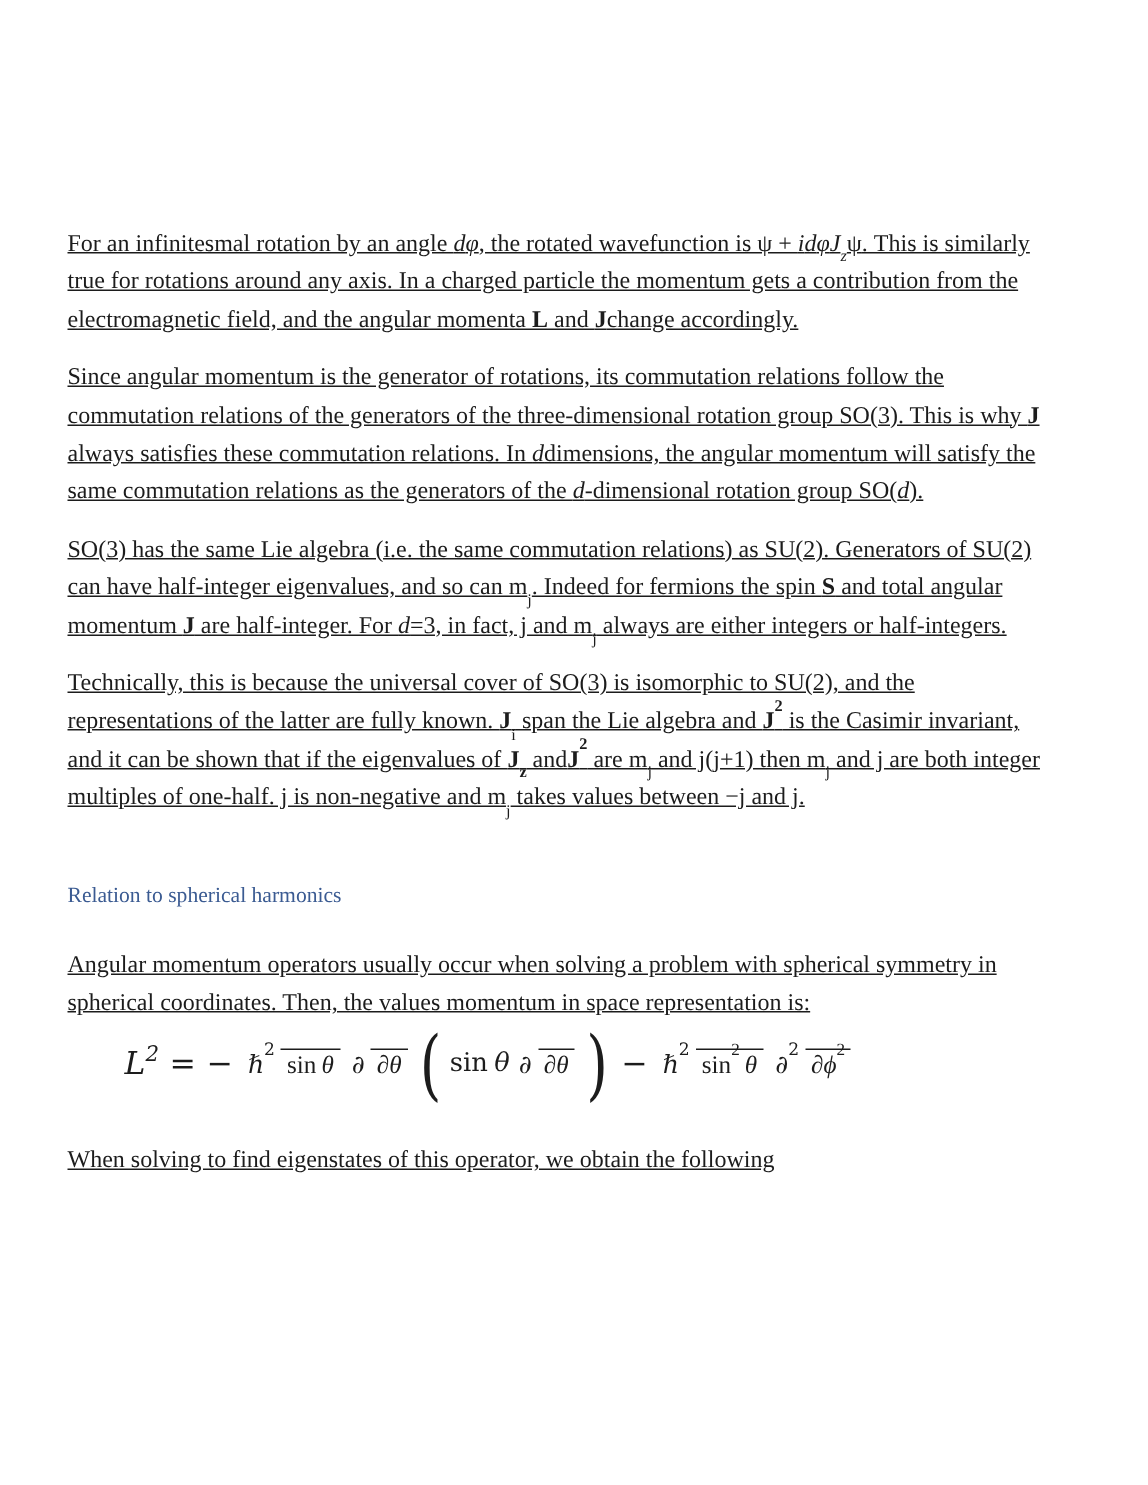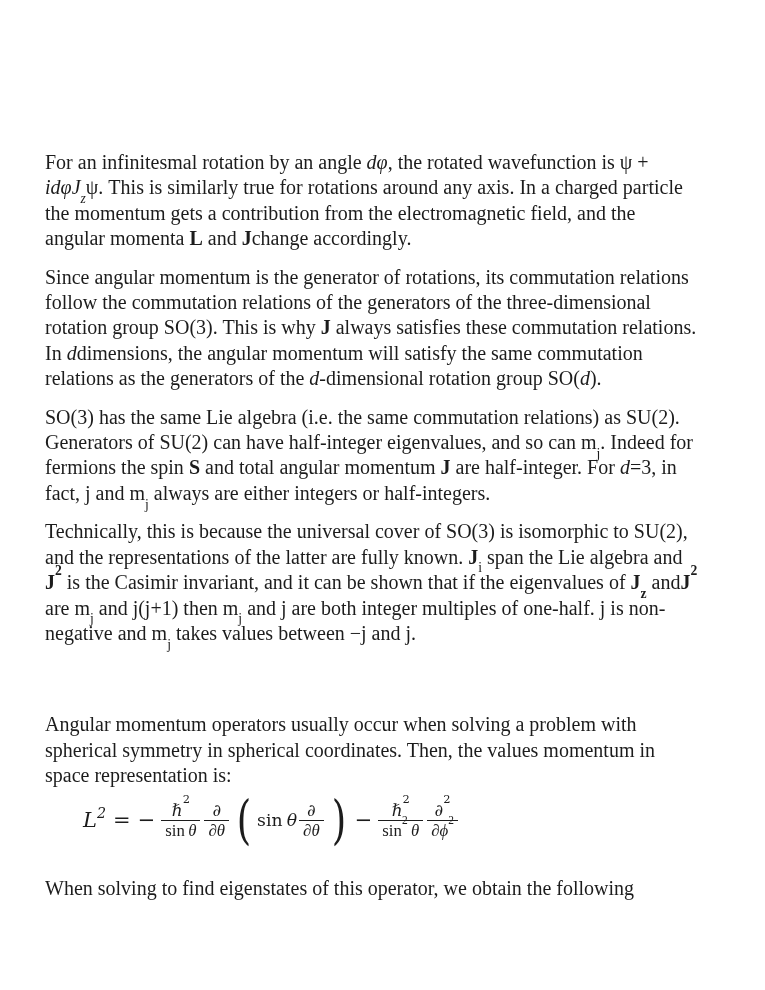--- a/index.html
+++ b/index.html
@@ -29,25 +29,26 @@
 
   .content {
     position: absolute;
     left: 45px;
     top: 150px;
     width: 667px;
   }
 
   p.para {
     margin: 0 12px 0 0;
-    font-size: 20px;
+    font-size: 16px;
     line-height: 25.4px;
     text-align: left;
     color: #1c1c1c;
     letter-spacing: 0.0px;
+    text-decoration: underline;
   }
 
   .para + .para {
     margin-top: 13px;
   }
 
   .eq-block {
     margin: 4px 0 0 0;
     padding-left: 36px;
     font-family: "DejaVu Serif", "Liberation Serif", serif;
@@ -96,21 +97,21 @@
     display: flex;
     align-items: center;
     white-space: nowrap;
   }
   .bigeq .tok { display: inline-block; vertical-align: middle; }
   .bigeq .sp  { display: inline-block; width: 7px; }
   .bigeq .sp-sm { display: inline-block; width: 4px; }
 
   .frac {
     display: inline-flex;
-    flex-direction: column;
+    flex-direction: row;
     align-items: center;
     vertical-align: middle;
     font-size: 0.80em;
     line-height: 1.08;
     margin: 0 2px;
     position: relative;
     top: 0px;
   }
   .frac .num {
     padding: 0 4px 1px 4px;
@@ -148,20 +149,21 @@
 
 
     <p class="para"><span>Since angular momentum is the generator of rotations, its commutation relations follow the commutation relations of the generators of the three-dimensional rotation group SO(3). This is why </span><span class="mb">J</span><span> always satisfies these commutation relations. In </span><span class="mi">d</span><span>dimensions, the angular momentum will satisfy the same commutation relations as the generators of the </span><span class="mi">d</span><span>-dimensional rotation group SO(</span><span class="mi">d</span><span>).</span></p>
 
     <p class="para"><span>SO(3) has the same Lie algebra (i.e. the same commutation relations) as SU(2). Generators of SU(2) can have half-integer eigenvalues, and so can m</span><sub>j</sub><span>. Indeed for fermions the spin </span><span class="mb">S</span><span> and total angular momentum </span><span class="mb">J</span><span> are half-integer. For </span><span class="mi">d</span><span>=3, in fact, j and m</span><sub>j</sub><span> always are either integers or half-integers.</span></p>
 
     <p class="para"><span>Technically, this is because the universal cover of SO(3) is isomorphic to SU(2), and the representations of the latter are fully known. </span><span class="mb">J</span><sub>i</sub><span> span the Lie algebra and </span><span class="mb">J</span><sup class="mb">2</sup><span> is the Casimir invariant, and it can be shown that if the eigenvalues of </span><span class="mb">J</span><sub class="mb">z</sub><span> and</span><span class="mb">J</span><sup class="mb">2</sup><span> are m</span><sub>j</sub><span> and j(j+1) then m</span><sub>j</sub><span> and j are both integer multiples of one-half. j is non-negative and m</span><sub>j</sub><span> takes values between −j and j.</span></p>
 
     <div class="gap-before-heading"></div>
 
+    <p class="heading-blue">Relation to spherical harmonics</p>
 
     <div class="gap-after-heading"></div>
 
     <p class="para">Angular momentum operators usually occur when solving a problem with spherical symmetry in spherical coordinates. Then, the values momentum in space representation is:</p>
 
     <div class="gap-before-bigeq"></div>
 
     <div class="bigeq">
       <span class="tok mi">L</span><sup class="mi">2</sup>
       <span class="sp"></span>

